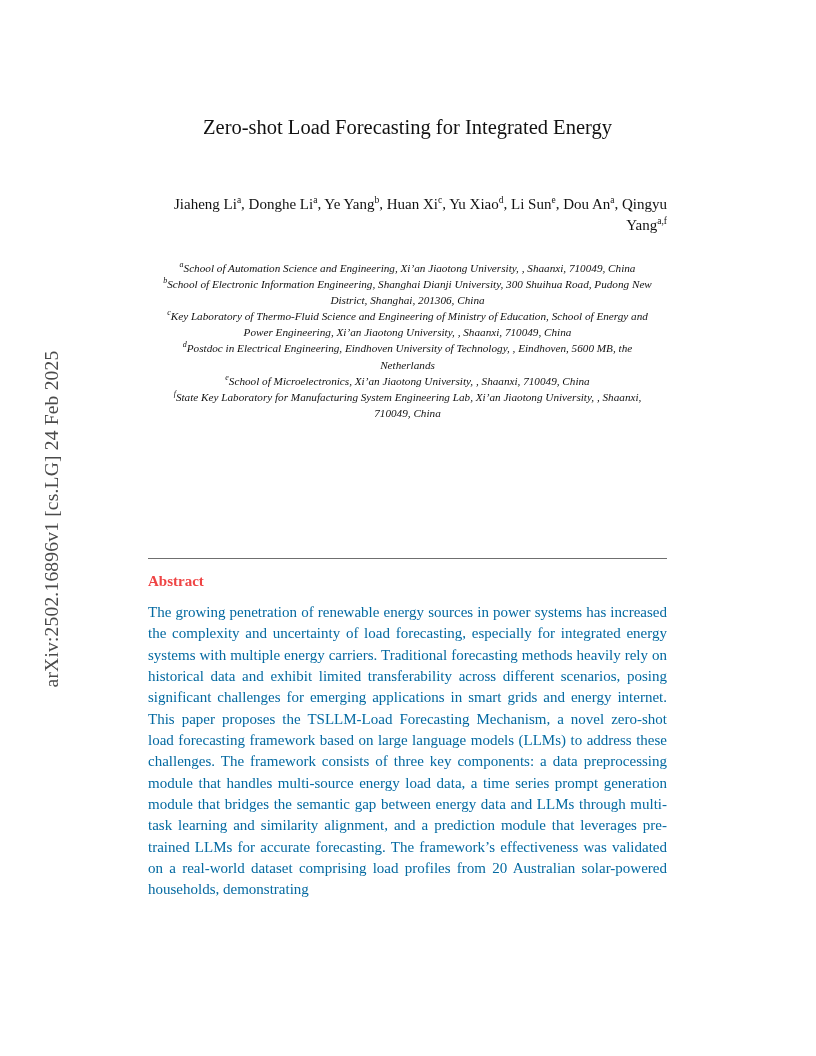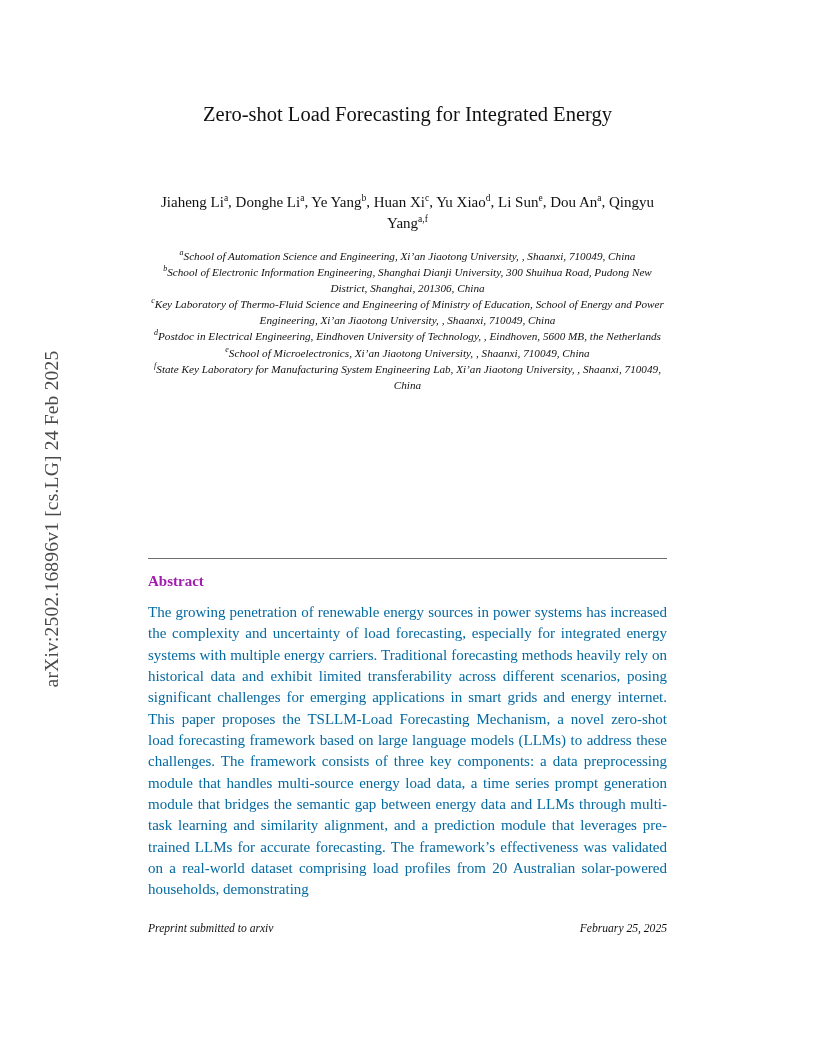--- a/index.html
+++ b/index.html
@@ -40,45 +40,45 @@
 
   
   .content {
     position: absolute;
     left: 148px;
     top: 0;
     width: 519px;
   }
 
   .title {
-    margin: 12px;
-    padding-top: 88px;
+    margin: 1px;
+    padding-top: 112px;
     text-align: center;
     font-weight: normal;
     font-size: 20.5px;
     line-height: 29px;
     color: #111;
   }
 
   .authors {
     margin: 0;
     padding-top: 22px;
-    text-align: center;
+    text-align: right;
     font-size: 15px;
     line-height: 21px;
     color: #111;
   }
   .authors sup {
     font-size: 9.5px;
     vertical-align: super;
     line-height: 0;
   }
 
   .affiliations {
-    margin: 0;
+    margin: 10px;
     padding-top: 14px;
     text-align: center;
     font-style: italic;
     font-size: 11.2px;
     line-height: 16.1px;
     color: #111;
   }
   .affil-line { display: block; }
   .affiliations sup {
     font-size: 8px;
@@ -102,21 +102,21 @@
     left: 148px;
     top: 572px;
     width: 519px;
   }
 
   .abstract-heading {
     margin: 0 0 11px 0;
     font-size: 15px;
     font-weight: bold;
     line-height: 19px;
-    color: #a21caf;
+    color: #ef4444;
   }
 
   .abstract-body {
     margin: 0;
     font-size: 15px;
     line-height: 21.35px;
     text-align: justify;
     text-justify: inter-word;
     color: #0369a1;
     hyphens: manual;
@@ -165,18 +165,14 @@
 
   </div>
 
   <hr class="rule">
 
   <div class="abstract-block">
     <h2 class="abstract-heading">Abstract</h2>
     <p class="abstract-body">The growing penetration of renewable energy sources in power systems has increased the complexity and uncertainty of load forecasting, especially for integrated energy systems with multiple energy carriers. Traditional forecasting methods heavily rely on historical data and exhibit limited transferability across different scenarios, posing significant challenges for emerging applications in smart grids and energy internet. This paper proposes the TSLLM-Load Forecasting Mechanism, a novel zero-shot load forecasting framework based on large language models (LLMs) to address these challenges. The framework consists of three key components: a data preprocessing module that handles multi-source energy load data, a time series prompt generation module that bridges the semantic gap between energy data and LLMs through multi-task learning and similarity alignment, and a prediction module that leverages pre-trained LLMs for accurate forecasting. The framework’s effectiveness was validated on a real-world dataset comprising load profiles from 20 Australian solar-powered households, demonstrating</p>
   </div>
 
-  <div class="footer">
-    <span>Preprint submitted to arxiv</span>
-    <span>February 25, 2025</span>
-  </div>
 
 </div>
 
 </body></html>

